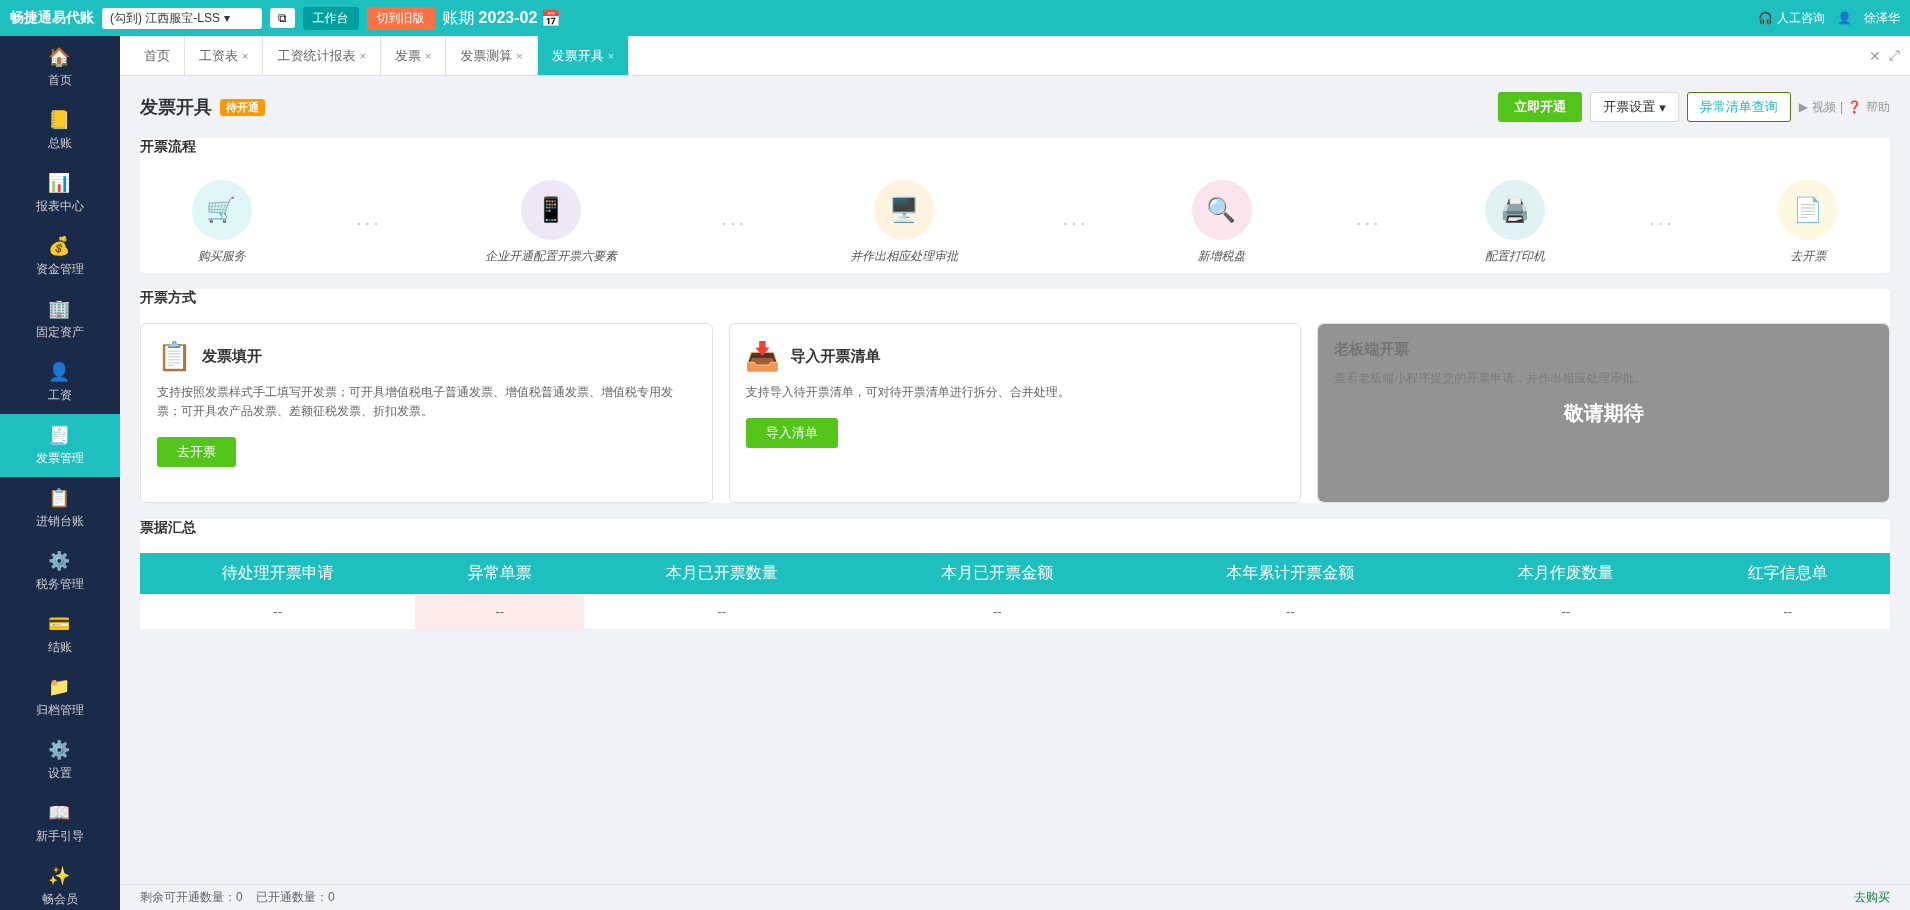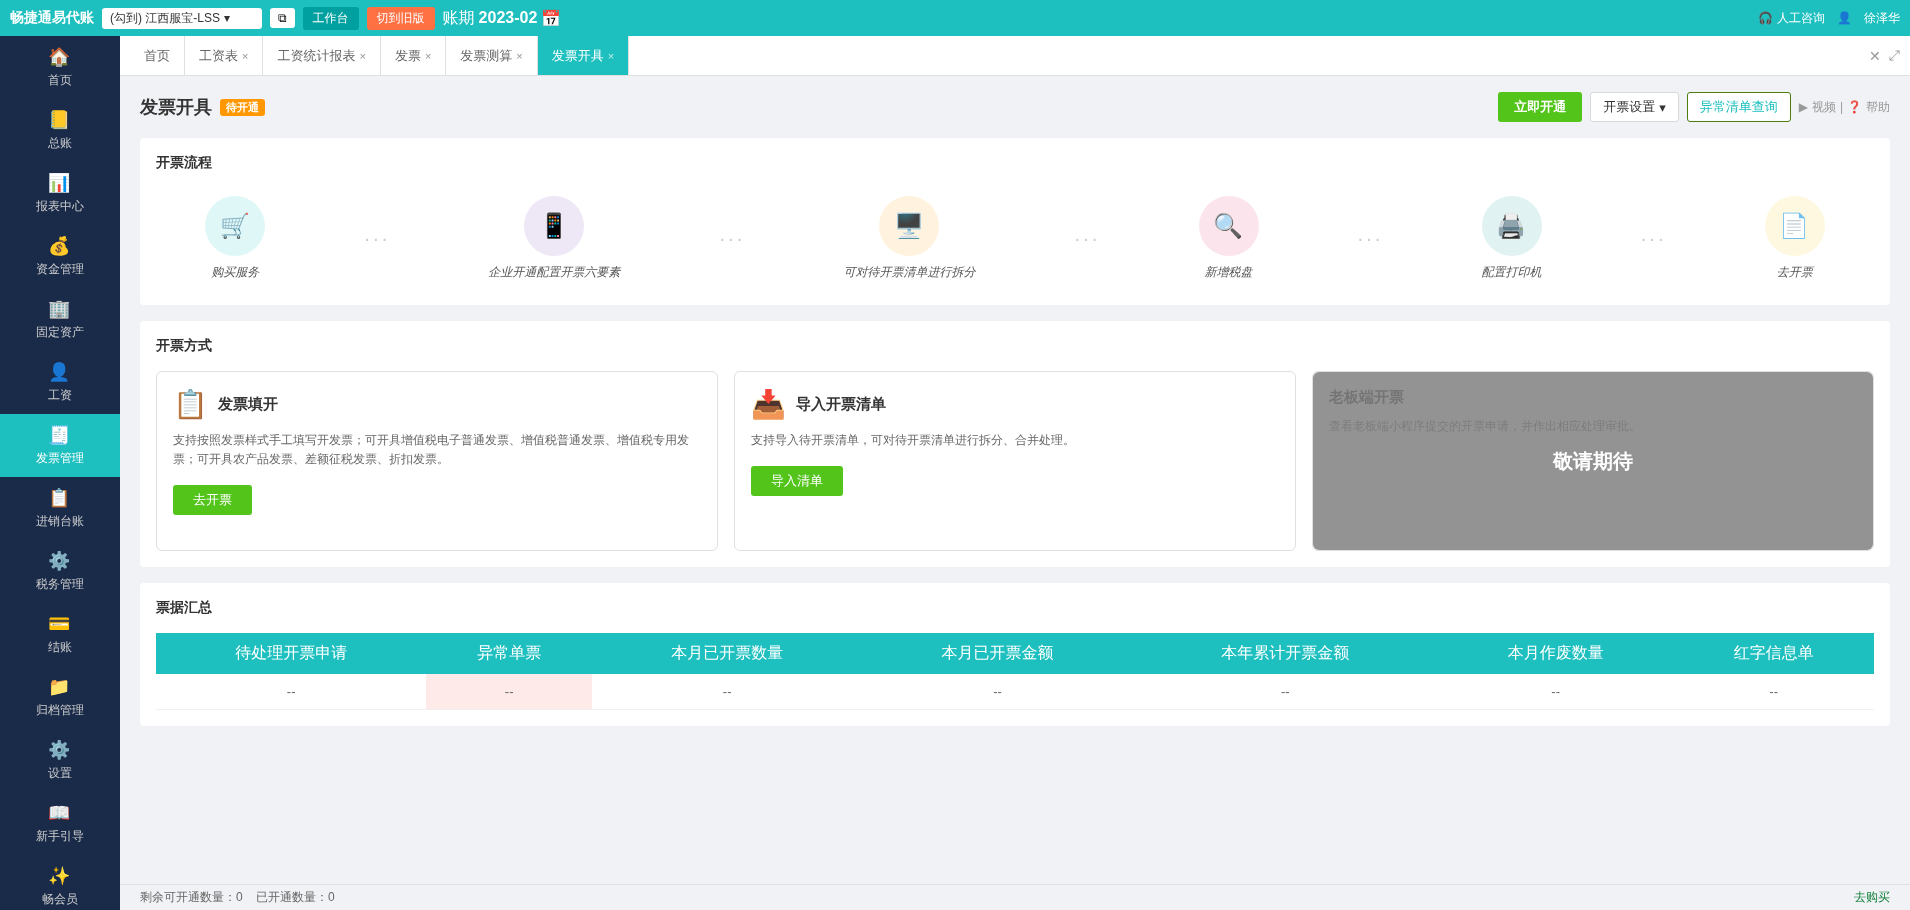--- a/index.html
+++ b/index.html
@@ -44,21 +44,21 @@
     .page-header { display: flex; align-items: center; justify-content: space-between; margin-bottom: 16px; }
     .page-title { font-size: 18px; font-weight: bold; color: #333; display: flex; align-items: center; gap: 8px; }
     .badge-pending { background: #ff9800; color: white; border-radius: 3px; padding: 1px 6px; font-size: 11px; }
     .header-actions { display: flex; align-items: center; gap: 8px; }
     .btn-green { background: #52c41a; color: white; border: none; border-radius: 3px; padding: 6px 16px; font-size: 13px; cursor: pointer; font-weight: bold; }
     .btn-outline { background: white; color: #333; border: 1px solid #d9d9d9; border-radius: 3px; padding: 5px 12px; font-size: 13px; cursor: pointer; display: flex; align-items: center; gap: 4px; }
     .btn-outline-cyan { background: white; color: #1ebfbf; border: 1px solid #4d7c0f; border-radius: 3px; padding: 5px 12px; font-size: 13px; cursor: pointer; }
     .header-help { font-size: 12px; color: #999; display: flex; align-items: center; gap: 4px; }
 
     
-    .section { background: white; border-radius: 4px; padding: 16px; margin-bottom: 16px; }
+    .section { background: white; border-radius: 4px; margin-bottom: 16px; }
     .section-title { font-size: 14px; font-weight: bold; color: #333; margin-bottom: 16px; }
 
     
     .process-flow { display: flex; align-items: center; justify-content: space-around; padding: 8px 0; }
     .process-step { display: flex; flex-direction: column; align-items: center; gap: 8px; }
     .process-circle { width: 60px; height: 60px; border-radius: 50%; display: flex; align-items: center; justify-content: center; font-size: 24px; }
     .process-circle.teal { background: #e0f7f7; }
     .process-circle.purple { background: #ede7f6; }
     .process-circle.orange { background: #fff3e0; }
     .process-circle.pink { background: #fce4ec; }
@@ -246,21 +246,21 @@
             <span class="process-label">购买服务</span>
           </div>
           <span class="process-dots">···</span>
           <div class="process-step">
             <div class="process-circle purple">📱</div>
             <span class="process-label">企业开通配置开票六要素</span>
           </div>
           <span class="process-dots">···</span>
           <div class="process-step">
             <div class="process-circle orange">🖥️</div>
-            <span class="process-label">可对待开票清单进行拆分</span>
+            <span class="process-label">并作出相应处理审批</span>
           </div>
           <span class="process-dots">···</span>
           <div class="process-step">
             <div class="process-circle pink">🔍</div>
             <span class="process-label">新增税盘</span>
           </div>
           <span class="process-dots">···</span>
           <div class="process-step">
             <div class="process-circle cyan">🖨️</div>
             <span class="process-label">配置打印机</span>

